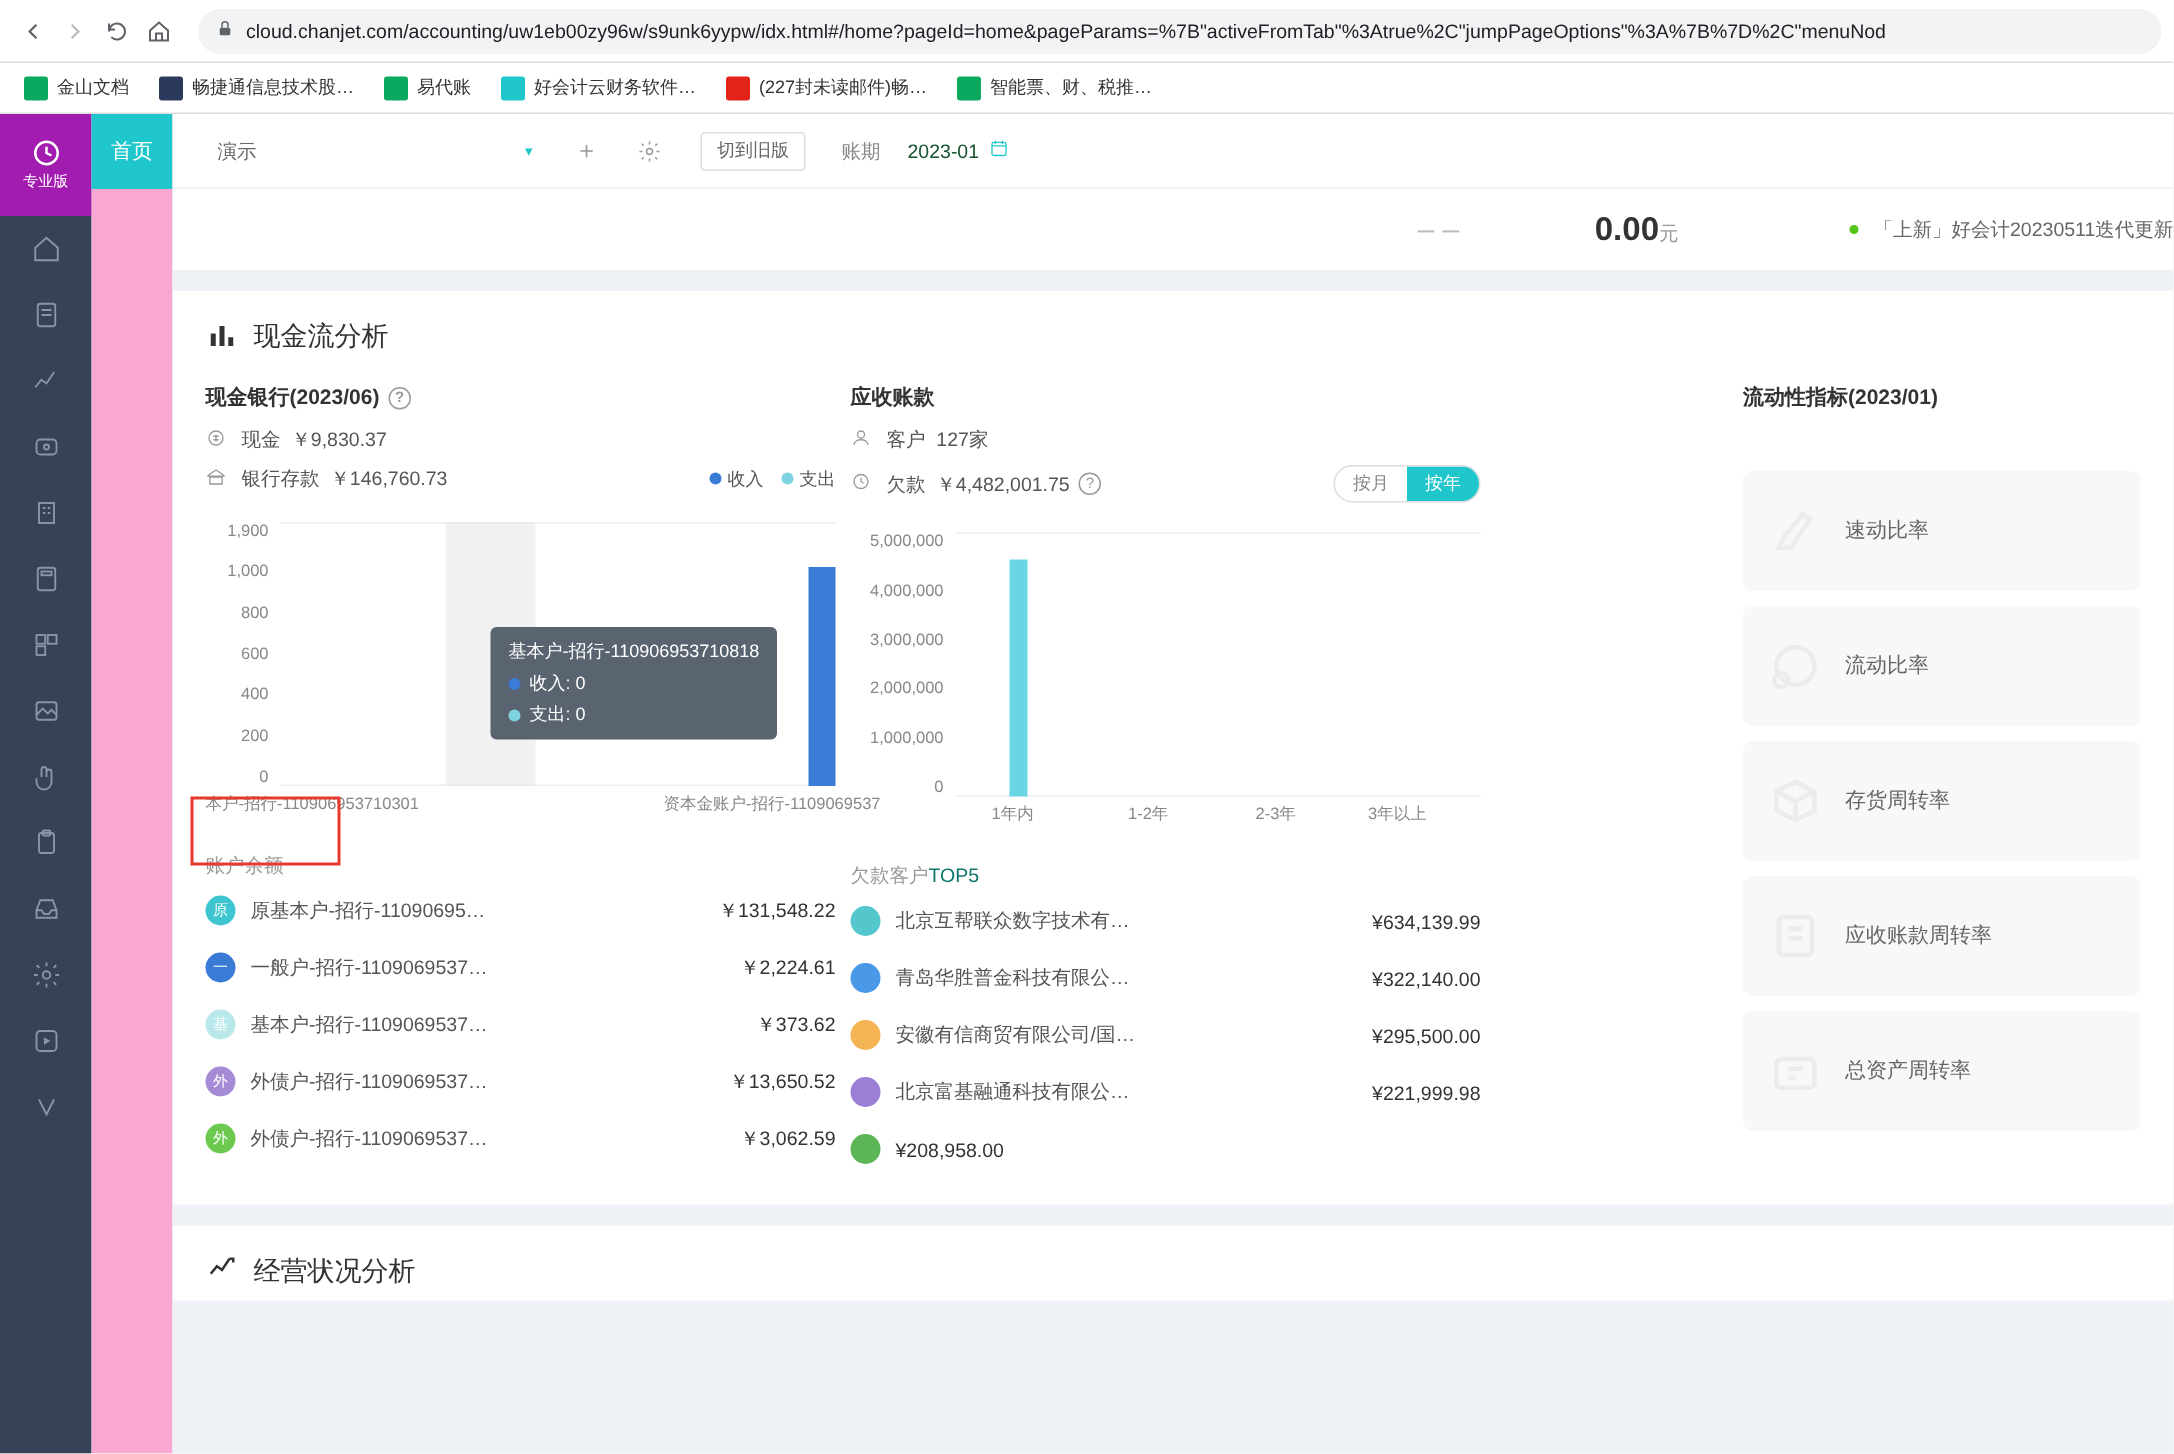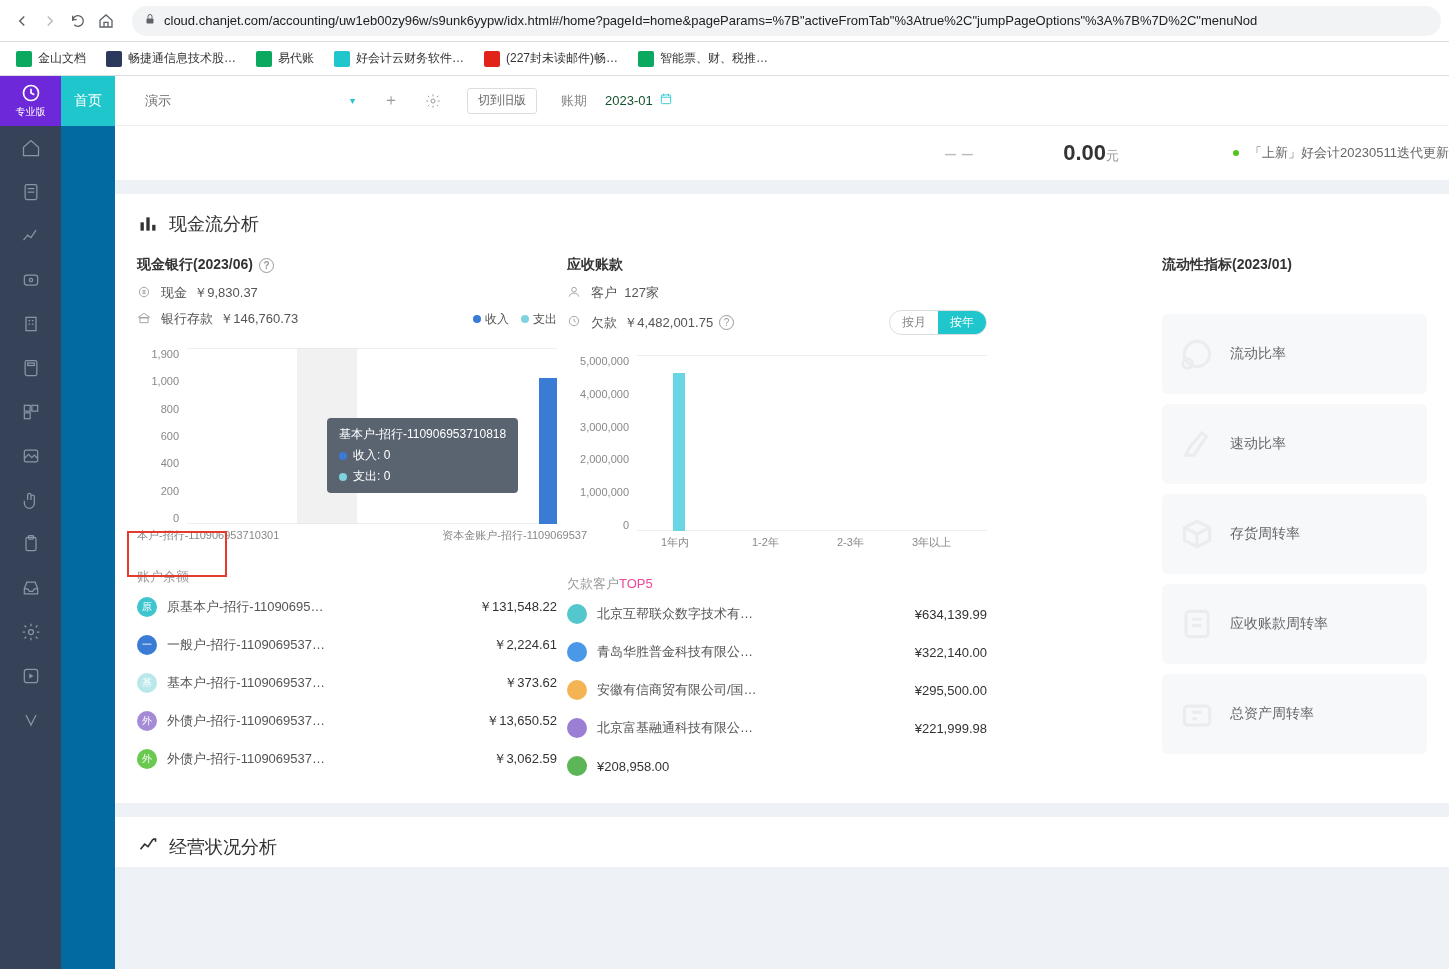--- a/index.html
+++ b/index.html
@@ -12,26 +12,26 @@
 .addr-bar { flex: 1; height: 30px; background: #f1f3f4; border-radius: 15px; margin-left: 12px; display: flex; align-items: center; padding: 0 12px; font-size: 13px; color: #202124; overflow: hidden; white-space: nowrap; }
 .lock-ico { margin-right: 8px; color: #5f6368; font-size: 12px; }
 
 .bookmarks { height: 34px; background: #fff; display: flex; align-items: center; padding: 0 8px; border-bottom: 1px solid #ddd; }
 .bm-item { display: flex; align-items: center; padding: 4px 8px; margin-right: 4px; font-size: 12px; color: #333; cursor: pointer; border-radius: 4px; }
 .bm-ico { width: 16px; height: 16px; margin-right: 6px; border-radius: 2px; display: flex; align-items: center; justify-content: center; font-size: 10px; color: #fff; }
 
 
 .app { display: flex; height: calc(100% - 76px); }
 .sidebar { width: 61px; background: #364258; display: flex; flex-direction: column; align-items: center; }
-.logo-box { width: 61px; height: 50px; background: #6d28d9; display: flex; flex-direction: column; align-items: center; justify-content: center; color: #fff; }
+.logo-box { width: 61px; height: 68px; background: #a21caf; display: flex; flex-direction: column; align-items: center; justify-content: center; color: #fff; }
 .logo-txt { font-size: 10px; margin-top: 2px; }
 .side-ico { width: 100%; height: 44px; display: flex; align-items: center; justify-content: center; color: #8b95a7; cursor: pointer; }
 .side-ico svg { width: 20px; height: 20px; }
 
-.tabs-col { width: 54px; background: #0369a1; }
+.tabs-col { width: 54px; background: #f9a8d4; }
 .tab-active { width: 54px; height: 50px; background: #1fc6cc; color: #fff; display: flex; align-items: center; justify-content: center; font-size: 14px; }
 
 .content { flex: 1; background: #eef1f5; display: flex; flex-direction: column; overflow: hidden; }
 .topbar { height: 50px; background: #fff; display: flex; align-items: center; padding: 0 20px; border-bottom: 1px solid #eee; }
 .dropdown { width: 230px; height: 32px; border: none; display: flex; align-items: center; justify-content: space-between; padding: 0 10px; color: #666; cursor: pointer; }
 .dd-arrow { color: #1fc6cc; font-size: 10px; }
 .tb-ico { width: 32px; height: 32px; display: flex; align-items: center; justify-content: center; margin-left: 10px; color: #999; cursor: pointer; font-size: 16px; }
 .old-btn { height: 26px; padding: 0 10px; border: 1px solid #ddd; border-radius: 3px; margin-left: 18px; font-size: 12px; color: #666; display: flex; align-items: center; cursor: pointer; }
 .period-lbl { margin-left: 24px; color: #888; font-size: 13px; }
 .period-val { margin-left: 18px; color: #14532d; font-size: 13px; }
@@ -75,21 +75,21 @@
 .tooltip-row { display: flex; align-items: center; margin-top: 4px; }
 .tt-dot { width: 8px; height: 8px; border-radius: 50%; margin-right: 6px; }
 
 .sub-title { font-size: 13px; color: #999; margin: 20px 0 2px; }
 .red-box { position: absolute; border: 2px solid #e63a2e; pointer-events: none; }
 
 .acct-row, .top5-row { display: flex; align-items: center; padding: 9px 0; font-size: 13px; }
 .acct-ico { width: 20px; height: 20px; border-radius: 50%; margin-right: 10px; display: flex; align-items: center; justify-content: center; color: #fff; font-size: 10px; flex-shrink: 0; }
 .acct-name { flex: 1; color: #555; overflow: hidden; text-overflow: ellipsis; white-space: nowrap; padding-right: 10px; }
 .acct-amt { color: #333; font-weight: 500; }
-.top5-link { color: #ec4899; }
+.top5-link { color: #0f766e; }
 
 .toggle { display: flex; border: 1px solid #ddd; border-radius: 13px; overflow: hidden; font-size: 12px; margin-left: auto; }
 .tg-btn { padding: 3px 12px; color: #888; cursor: pointer; }
 .tg-btn.active { background: #1fc6cc; color: #fff; }
 
 .liq-card { height: 80px; background: #f7f8fa; border-radius: 6px; margin-bottom: 10px; display: flex; align-items: center; padding: 0 16px; cursor: pointer; }
 .liq-ico { width: 38px; height: 38px; margin-right: 14px; opacity: 0.25; }
 .liq-label { font-size: 14px; color: #666; }
 
 .panel-hd2 { display: flex; align-items: flex-start; }
@@ -479,30 +479,30 @@
                 </div>
               </div>
           </div>
 
           <div class="col-liq">
             <div class="sec-title">流动性指标(2023/01)</div>
             <div style="height:30px"></div>
             <div id="liq-cards">
                 <div class="liq-card">
                   <svg class="liq-ico" viewBox="0 0 24 24">
+                    <path d="M5 19c3-8 6-8 10-14l3 2-8 12z" stroke="#ccc" stroke-width="2" fill="none"></path>
+                  </svg>
+                  <span class="liq-label">速动比率</span>
+                </div>
+                <div class="liq-card">
+                  <svg class="liq-ico" viewBox="0 0 24 24">
                     <circle cx="12" cy="12" r="8" stroke="#ccc" stroke-width="2" fill="none"></circle>
                     <circle cx="6" cy="18" r="3" stroke="#ccc" stroke-width="2" fill="none"></circle>
                   </svg>
                   <span class="liq-label">流动比率</span>
-                </div>
-                <div class="liq-card">
-                  <svg class="liq-ico" viewBox="0 0 24 24">
-                    <path d="M5 19c3-8 6-8 10-14l3 2-8 12z" stroke="#ccc" stroke-width="2" fill="none"></path>
-                  </svg>
-                  <span class="liq-label">速动比率</span>
                 </div>
                 <div class="liq-card">
                   <svg class="liq-ico" viewBox="0 0 24 24">
                     <path d="M4 8l8-4 8 4v8l-8 4-8-4z M4 8l8 4 8-4 M12 12v8" stroke="#ccc" stroke-width="2" fill="none"></path>
                   </svg>
                   <span class="liq-label">存货周转率</span>
                 </div>
                 <div class="liq-card">
                   <svg class="liq-ico" viewBox="0 0 24 24">
                     <rect x="5" y="4" width="14" height="16" rx="2" stroke="#ccc" stroke-width="2" fill="none"></rect>

